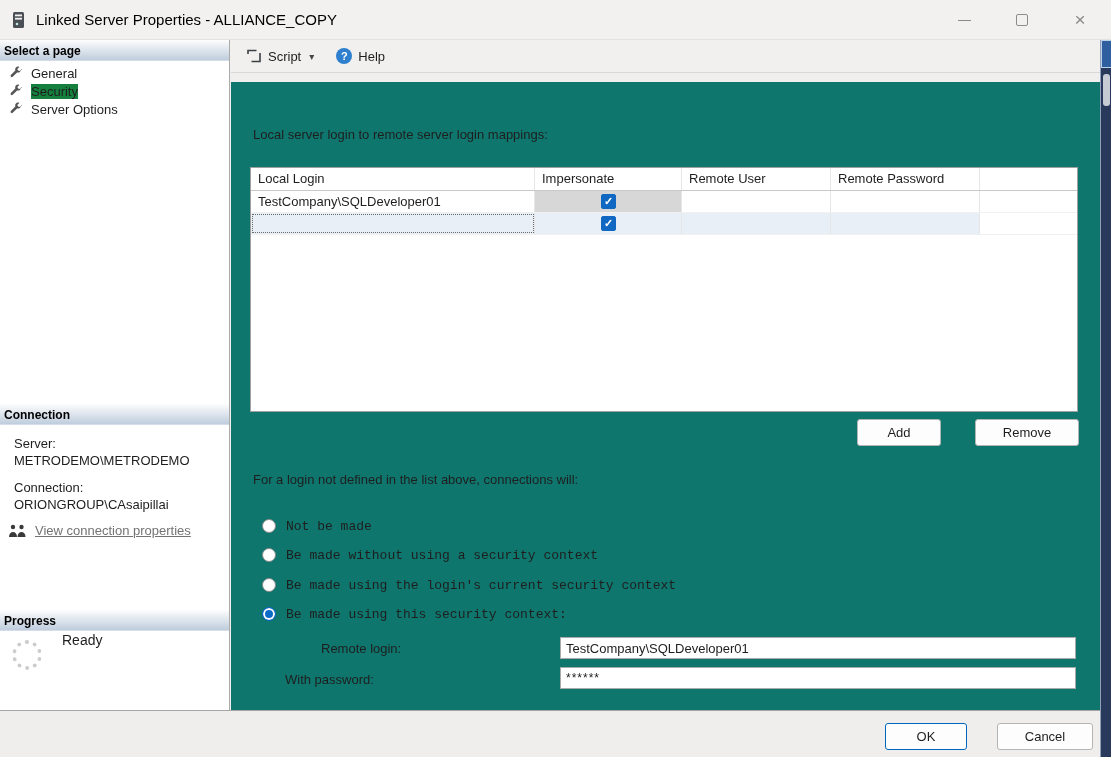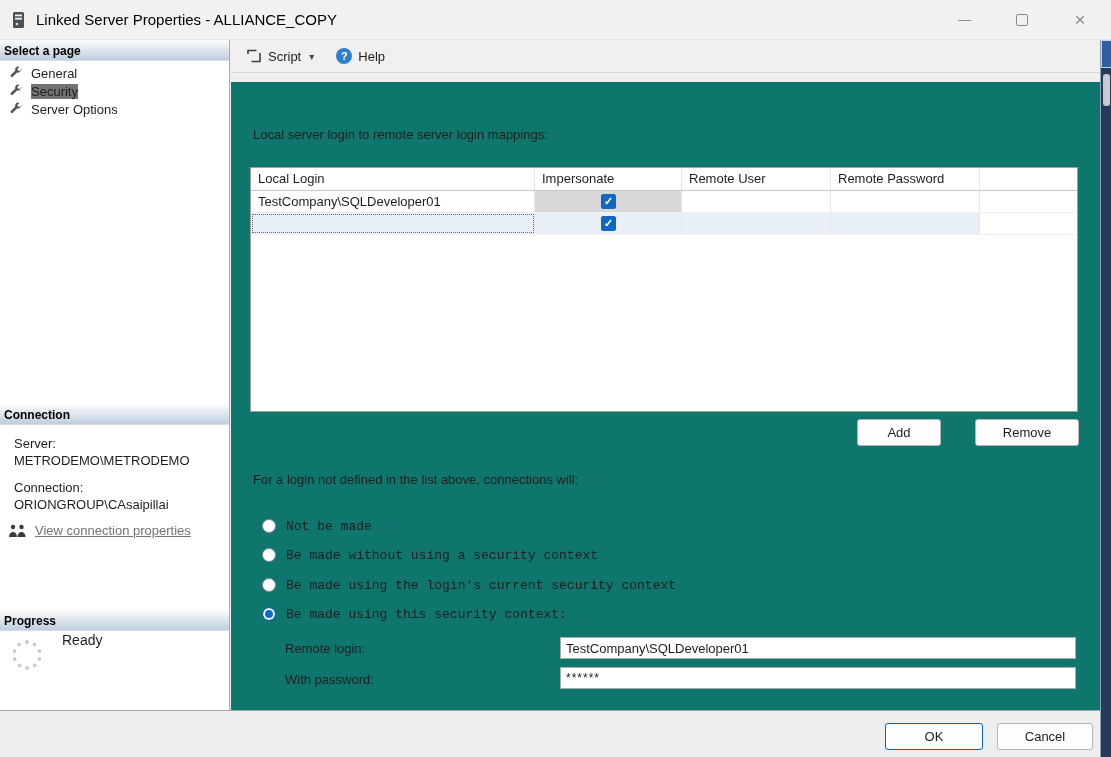--- a/index.html
+++ b/index.html
@@ -28,21 +28,21 @@
   
   .sidebar { position:absolute; left:0; top:40px; width:230px; height:670px;
     background:#ffffff; border-right:1px solid #ababab; }
   .side-header { position:absolute; left:0; width:229px; height:21px;
     background:linear-gradient(#fdfdfd,#bfcddd); font-weight:bold; font-size:12px;
     padding:4px 0 0 4px; color:#000; border-bottom:1px solid #d5dde8; }
   .page-list { position:absolute; left:0; top:24px; width:229px; }
   .page-item { display:flex; align-items:center; height:18px; padding-left:9px; cursor:default; }
   .page-item .wrench { width:14px; height:14px; flex:0 0 14px; }
   .page-item .lbl { margin-left:8px; }
-  .page-item.selected .lbl { background:#737373; }
+  .page-item.selected .lbl { background:#15803d; }
   .conn-text { position:absolute; left:14px; }
   .conn-link-row { position:absolute; left:8px; display:flex; align-items:center; }
   .conn-link { color:#737373; text-decoration:underline; margin-left:7px; cursor:pointer; }
   .spinner { position:absolute; left:12px; width:30px; height:30px; border:4px dotted #cccccc; border-radius:50%; }
   .ready-lbl { position:absolute; left:62px; font-size:14px; }
   
   .toolbar { position:absolute; left:231px; top:40px; width:869px; height:33px;
     background:#f1f0ee; border-bottom:1px solid #d9d8d6; display:flex; align-items:center; padding-left:11px; }
   .tool-btn { display:flex; align-items:center; gap:6px; height:26px; padding:0 4px; cursor:default; }
   .tool-caret { font-size:10px; color:#444; margin-left:2px; }
@@ -78,21 +78,21 @@
   .radio { width:14px; height:14px; border-radius:50%; border:1px solid #8a8a8a; background:#fff; flex:0 0 14px; }
   .radio.on { background:#0b69c7; border-color:#0b69c7; box-shadow:inset 0 0 0 2px #fff; }
   .radio-row .lbl { margin-left:10px;font-family:Liberation Mono, monospace; }
   .field-label { position:absolute; left:54px; }
   .field { position:absolute; left:329px; width:516px; height:22px; border:1px solid #aaaaaa;
     background:#fff; font-family:inherit; font-size:13px; padding:0 5px; color:#1e1e1e; }
   .field.pw { font-size:12px; letter-spacing:1px; padding-top:0; line-height:14px; }
   
   .footer { position:absolute; left:0; top:710px; width:1100px; height:47px;
     background:#efeeec; border-top:1px solid #a6a6a6; }
-  .btn-ok { left:885px; top:12px; width:98px; border:1px solid #0067c0; }
+  .btn-ok { left:885px; top:12px; width:82px; border:1px solid #0067c0; }
   .btn-cancel { left:997px; top:12px; width:96px; }
   .footer .btn { position:absolute; }
 </style>
 </head>
 <body>
 
 <div class="titlebar">
   <svg class="app-icon" viewBox="0 0 14 18">
     <rect x="1" y="1" width="11" height="16" rx="1.5" fill="#4a4f55"></rect>
     <rect x="3" y="3.5" width="7" height="1.8" fill="#f2f1ef"></rect>
@@ -225,21 +225,21 @@
   </div>
   <div class="radio-row" style="top:495px;">
     <div class="radio"></div>
     <span class="lbl">Be made using the login's current security context</span>
   </div>
   <div class="radio-row" style="top:524px;">
     <div class="radio on"></div>
     <span class="lbl">Be made using this security context:</span>
   </div>
 
-  <div class="field-label" style="top:559px;">Remote login:</div>
+  <div class="field-label" style="top:559px;margin-left:36px;">Remote login:</div>
   <input class="field" style="top: 555px;" type="text" value="TestCompany\SQLDeveloper01">
   <div class="field-label" style="top:590px;">With password:</div>
   <input class="field pw" style="top: 585px;" type="text" value="******">
 </div>
 
 <div class="footer">
   <button class="btn btn-ok">OK</button>
   <button class="btn btn-cancel">Cancel</button>
 </div>
 

